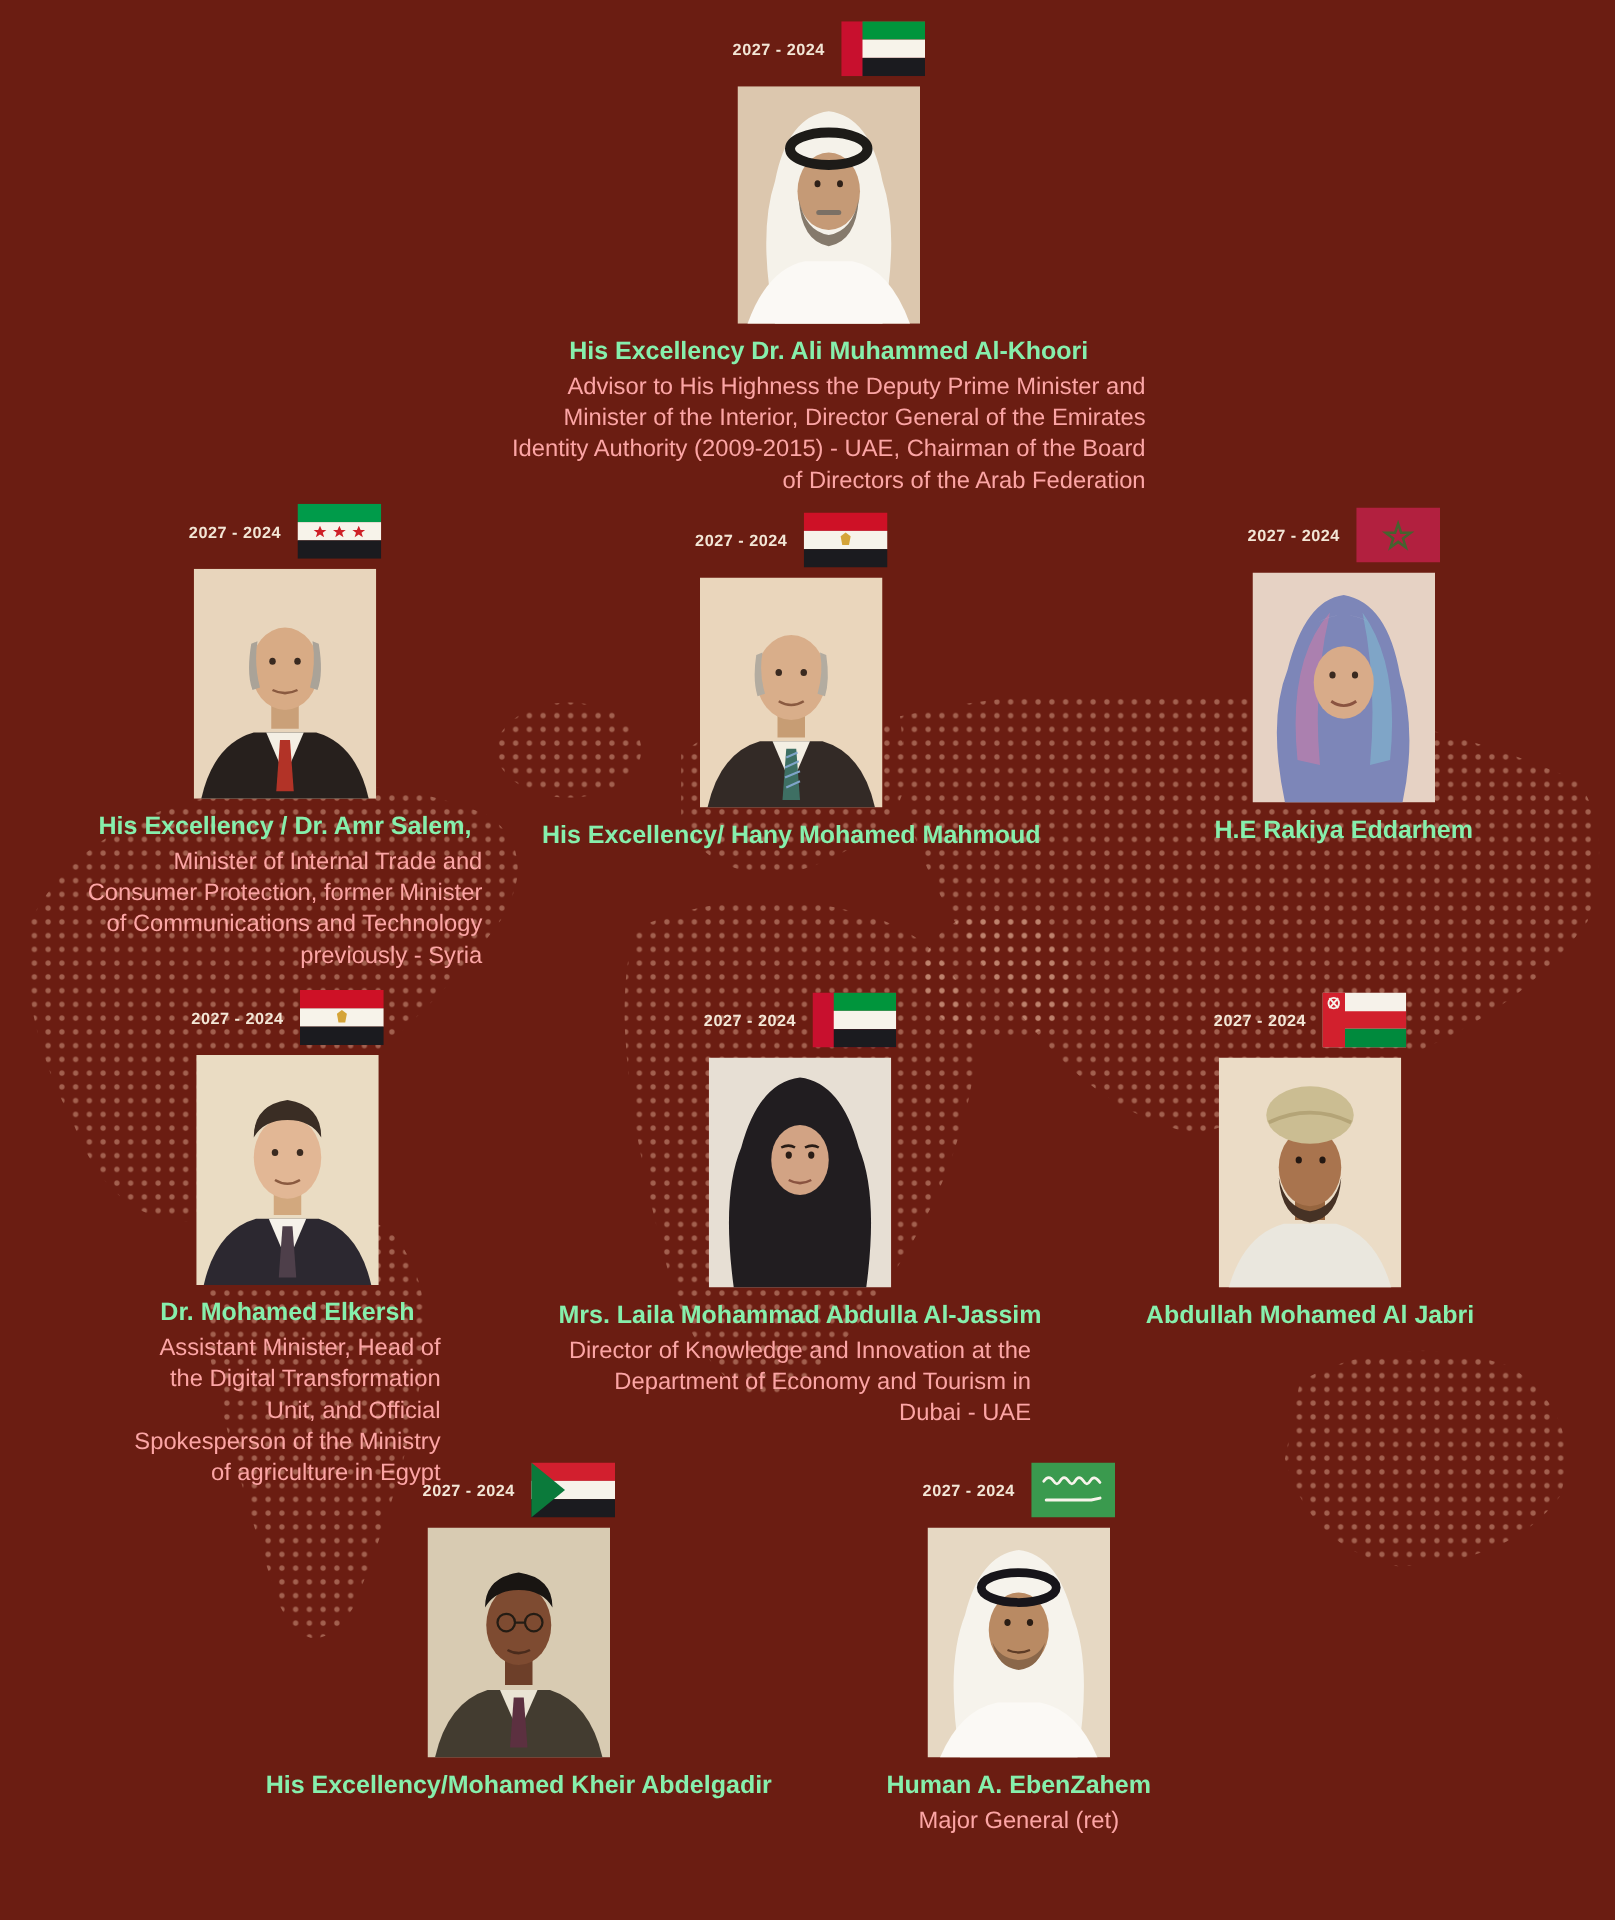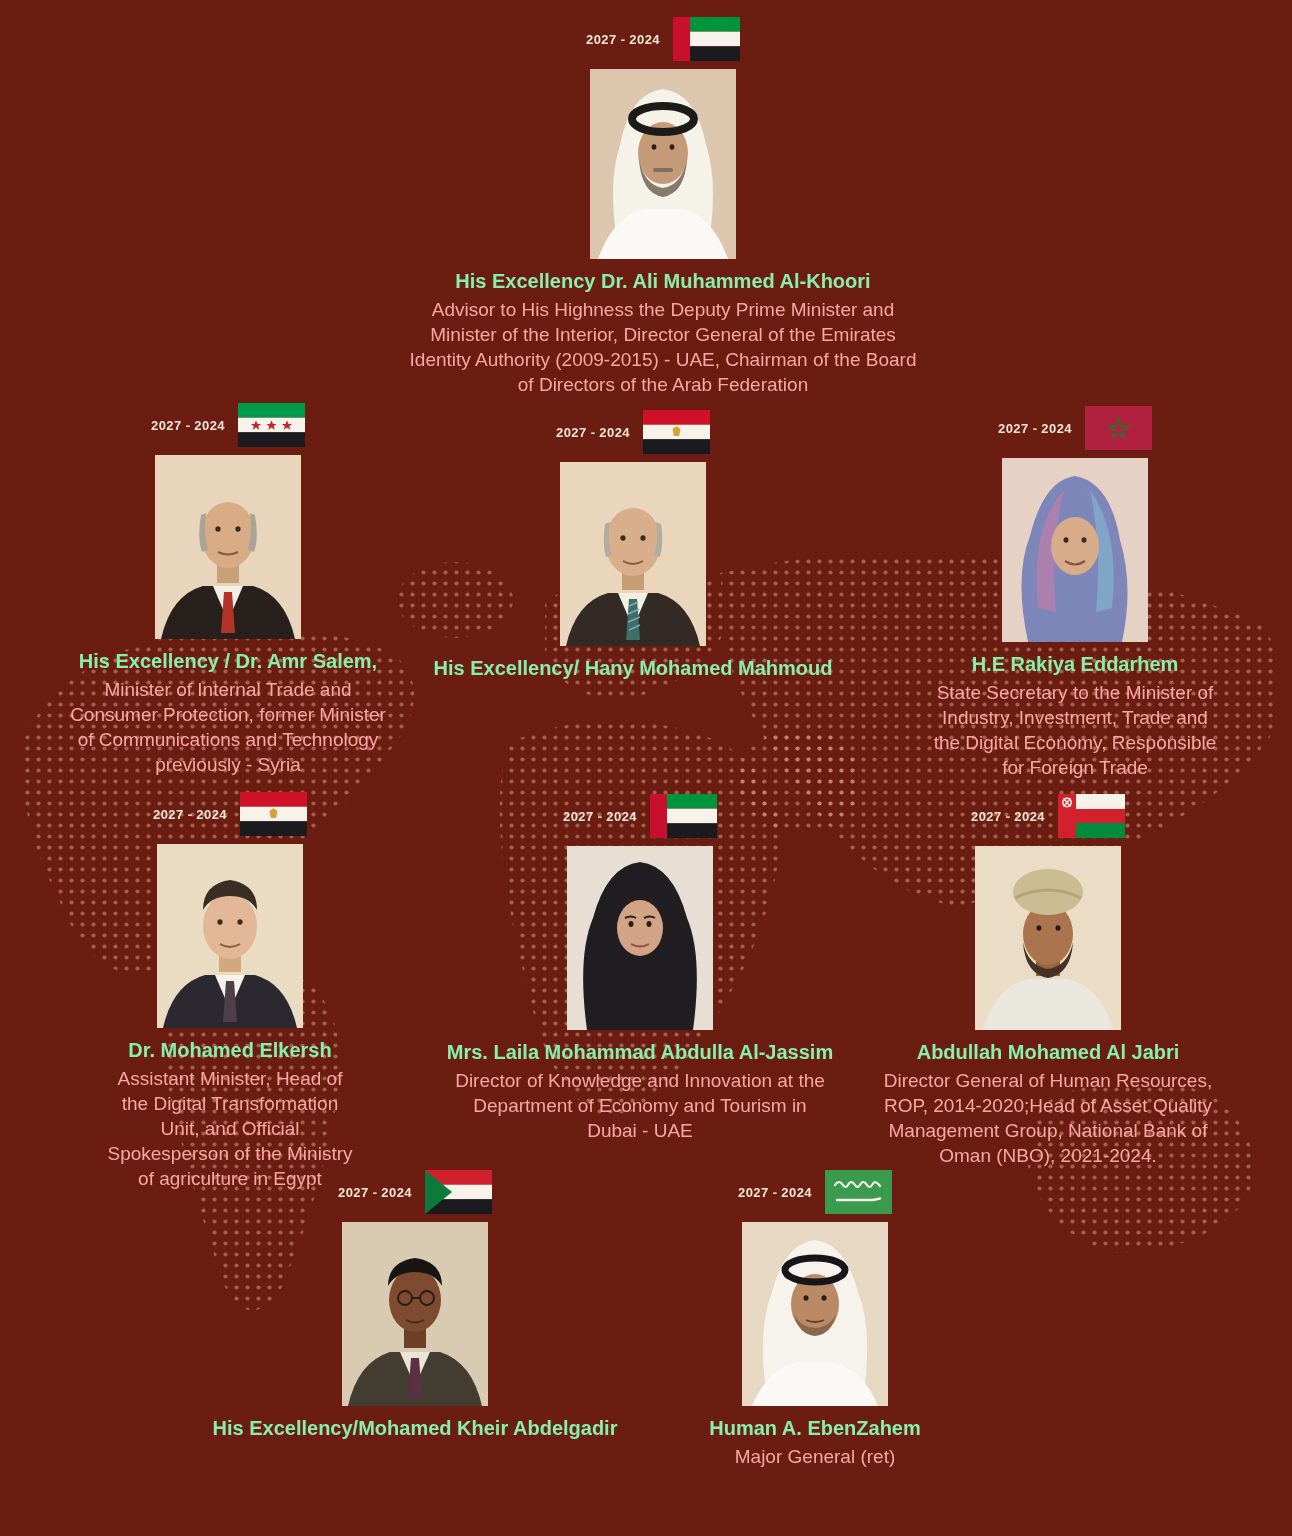--- a/index.html
+++ b/index.html
@@ -8,21 +8,21 @@
     width:1292px;height:1536px;
     margin:0 auto;
     background:#6B1D12;
     overflow:hidden;
     font-family:"Liberation Sans", sans-serif;
   }
   .map{position:absolute;left:0;top:545px;pointer-events:none;}
   .card{
     position:absolute;
     display:flex;flex-direction:column;align-items:center;
-    text-align:center;
+    text-align:right;
   }
   .hdr{display:flex;align-items:center;gap:13px;height:44px;margin-bottom:8px;}
   .years{
     color:#F3E6D6;font-weight:700;font-size:13px;letter-spacing:.4px;
     white-space:nowrap;
   }
   .flag{display:block;flex:0 0 auto;}
   .photo{display:block;margin-bottom:10px;}
   .name{
     margin:0 0 4px 0;
@@ -160,24 +160,20 @@
       <path d="M26 184 Q12 118 28 78 Q42 22 73 18 Q108 24 118 82 Q132 128 120 184 Z" fill="#7d86b8"></path>
       <path d="M36 150 Q28 70 62 32 Q48 90 54 154 Z" fill="#b07fae" opacity="0.9"></path>
       <path d="M110 150 Q118 74 88 32 Q100 90 94 154 Z" fill="#7fa9c9" opacity="0.9"></path>
       <path d="M52 40 Q73 28 94 40 Q84 34 73 34 Q62 34 52 40 Z" fill="#e8e2ee" opacity="0.8"></path>
       <ellipse cx="73" cy="88" rx="24" ry="29" fill="#d8ab89"></ellipse>
       <ellipse cx="64" cy="82" rx="2.5" ry="2.8" fill="#3a2a20"></ellipse>
       <ellipse cx="82" cy="82" rx="2.5" ry="2.8" fill="#3a2a20"></ellipse>
       <path d="M63 103 Q73 110 83 103" stroke="#8a5340" stroke-width="2.2" fill="none"></path>
     </svg>
     <h3 class="name">H.E Rakiya Eddarhem</h3>
-    <p class="role">State Secretary to the Minister of
-Industry, Investment, Trade and
-the Digital Economy, Responsible
-for Foreign Trade</p>
   </section>
 
   <section class="card" style="left:60px;top:792px;width:340px">
     <div class="hdr">
       <span class="years">2027 - 2024</span>
       <svg class="flag" width="67" height="44" viewBox="0 0 67 44">
         <rect width="67" height="14.7" fill="#ce1126"></rect>
         <rect y="14.7" width="67" height="14.6" fill="#f7f3ea"></rect>
         <rect y="29.3" width="67" height="14.7" fill="#1b1b1f"></rect>
         <path d="M33.5 16 l4 3 -1.3 7 h-5.4 l-1.3 -7 Z" fill="#d5a438"></path>
@@ -245,24 +241,20 @@
       <rect x="61" y="106" width="24" height="24" fill="#96653f"></rect>
       <ellipse cx="73" cy="88" rx="25" ry="31" fill="#a9744e"></ellipse>
       <ellipse cx="64" cy="82" rx="2.5" ry="2.8" fill="#241812"></ellipse>
       <ellipse cx="83" cy="82" rx="2.5" ry="2.8" fill="#241812"></ellipse>
       <path d="M48 96 Q50 128 73 132 Q96 128 98 96 Q93 120 73 123 Q53 120 48 96 Z" fill="#463225"></path>
       <ellipse cx="73" cy="46" rx="35" ry="23" fill="#cbbd92"></ellipse>
       <path d="M40 52 Q56 44 73 44 Q90 44 106 52" stroke="#b4a477" stroke-width="3" fill="none"></path>
       <path d="M8 184 Q20 142 52 133 L94 133 Q126 142 138 184 Z" fill="#eae7de"></path>
     </svg>
     <h3 class="name">Abdullah Mohamed Al Jabri</h3>
-    <p class="role">Director General of Human Resources,
-ROP, 2014-2020;Head of Asset Quality
-Management Group, National Bank of
-Oman (NBO), 2021-2024.</p>
   </section>
 
   <section class="card" style="left:115px;top:1170px;width:600px">
     <div class="hdr">
       <span class="years">2027 - 2024</span>
       <svg class="flag" width="67" height="44" viewBox="0 0 67 44">
         <rect width="67" height="14.7" fill="#d21f2e"></rect>
         <rect y="14.7" width="67" height="14.6" fill="#f7f3ea"></rect>
         <rect y="29.3" width="67" height="14.7" fill="#1b1b1f"></rect>
         <polygon points="0,0 27,22 0,44" fill="#0b7a3b"></polygon>

